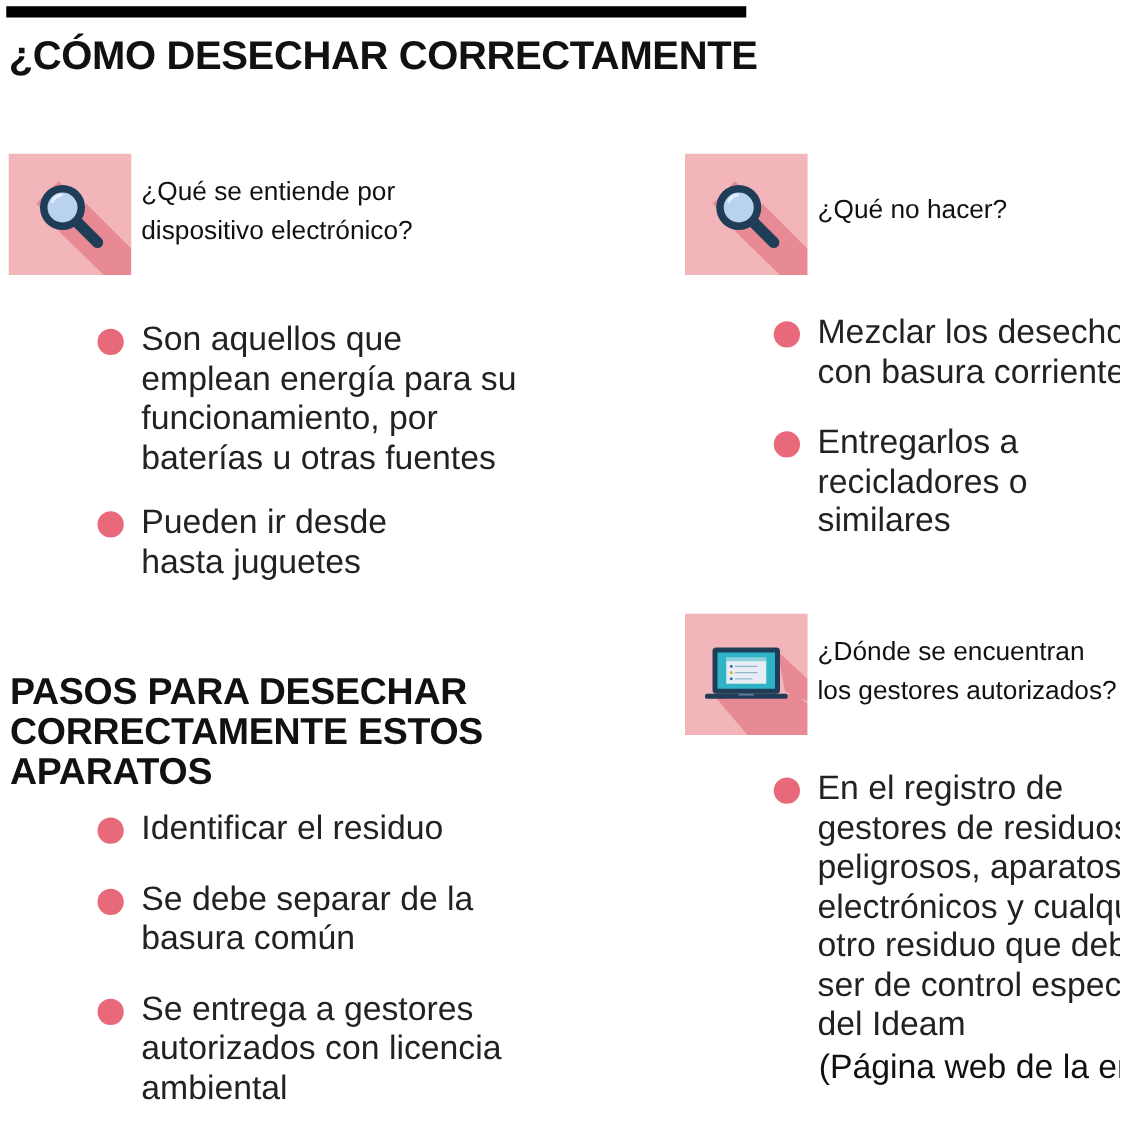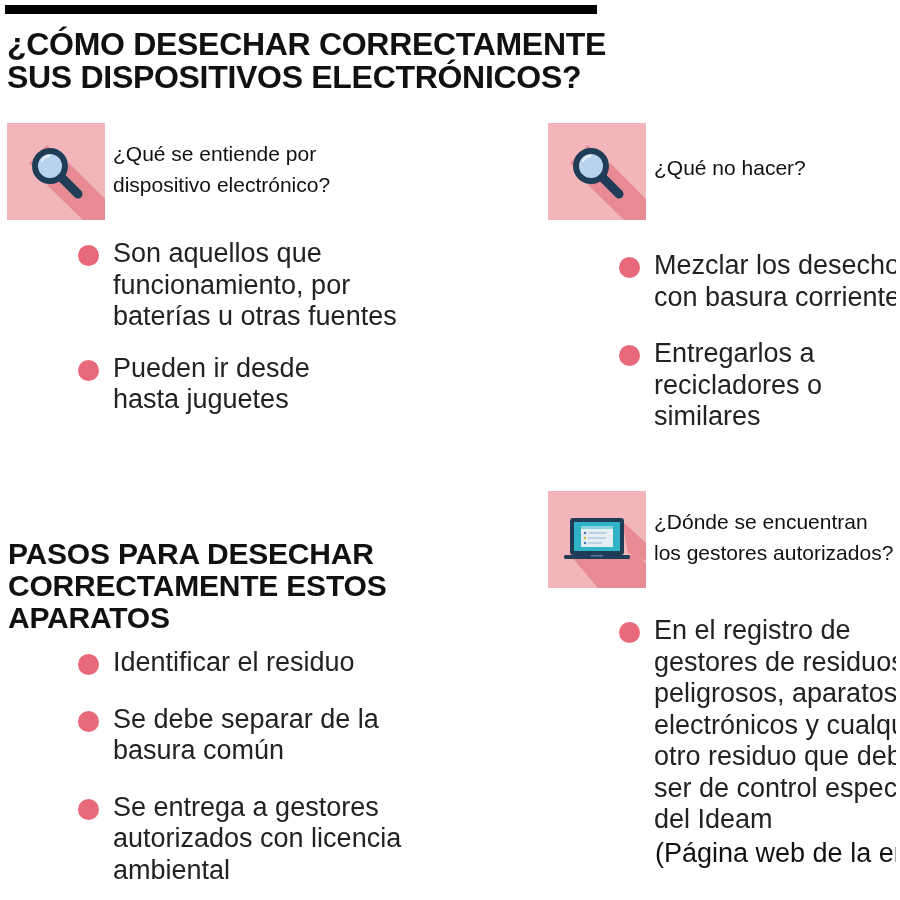--- a/index.html
+++ b/index.html
@@ -28,41 +28,41 @@
     .clip-right { position: absolute; left: 0; top: 0; width: 896px; height: 900px; overflow: hidden; pointer-events: none; }
     .clip-right > * { pointer-events: auto; }
   </style>
 </head>
 <body>
 
 <div class="top-rule"></div>
 
 <h1 class="main-title">
   <span>¿CÓMO DESECHAR CORRECTAMENTE</span>
-  <span>SUS DISPOSITIVOS ELECTRÓNICOS?</span>
 </h1>
 
 <div class="icon-box" style="left:7px; top:123px;">
   <svg width="98" height="97" viewBox="0 0 98 97">
     <rect width="98" height="97" fill="#f2b6ba"></rect>
     <polygon points="40,62 62,40 98,76 98,97 76,97" fill="#e78a93"></polygon>
     <polygon points="22,40 40,22 62,44 44,62" fill="#e78a93"></polygon>
     <line x1="53" y1="53" x2="71" y2="71" stroke="#1f3d57" stroke-width="9" stroke-linecap="round"></line>
     <circle cx="43" cy="43" r="15" fill="#b9d3ee" stroke="#1f3d57" stroke-width="6"></circle>
     <path d="M35,38 A9,9 0 0 1 42,33" stroke="#e6f0fb" stroke-width="2.5" fill="none" stroke-linecap="round"></path>
   </svg>
 </div>
 <h2 class="section-heading" style="left:113px; top:138px;">
   <span>¿Qué se entiende por</span>
   <span>dispositivo electrónico?</span>
 </h2>
-<ul class="bullet-list" style="left:78px; top:238px;">
+<ul class="bullet-list" style="left:78px; top:256px;">
   <li class="bullet-item" style="margin-bottom:20px;">
     <span class="dot"></span>
     <span class="line">Son aquellos que</span>
+    <span class="line">emplean energía para su</span>
     <span class="line">funcionamiento, por</span>
     <span class="line">baterías u otras fuentes</span>
   </li>
   <li class="bullet-item">
     <span class="dot"></span>
     <span class="line">Pueden ir desde</span>
     <span class="line">hasta juguetes</span>
   </li>
 </ul>
 

